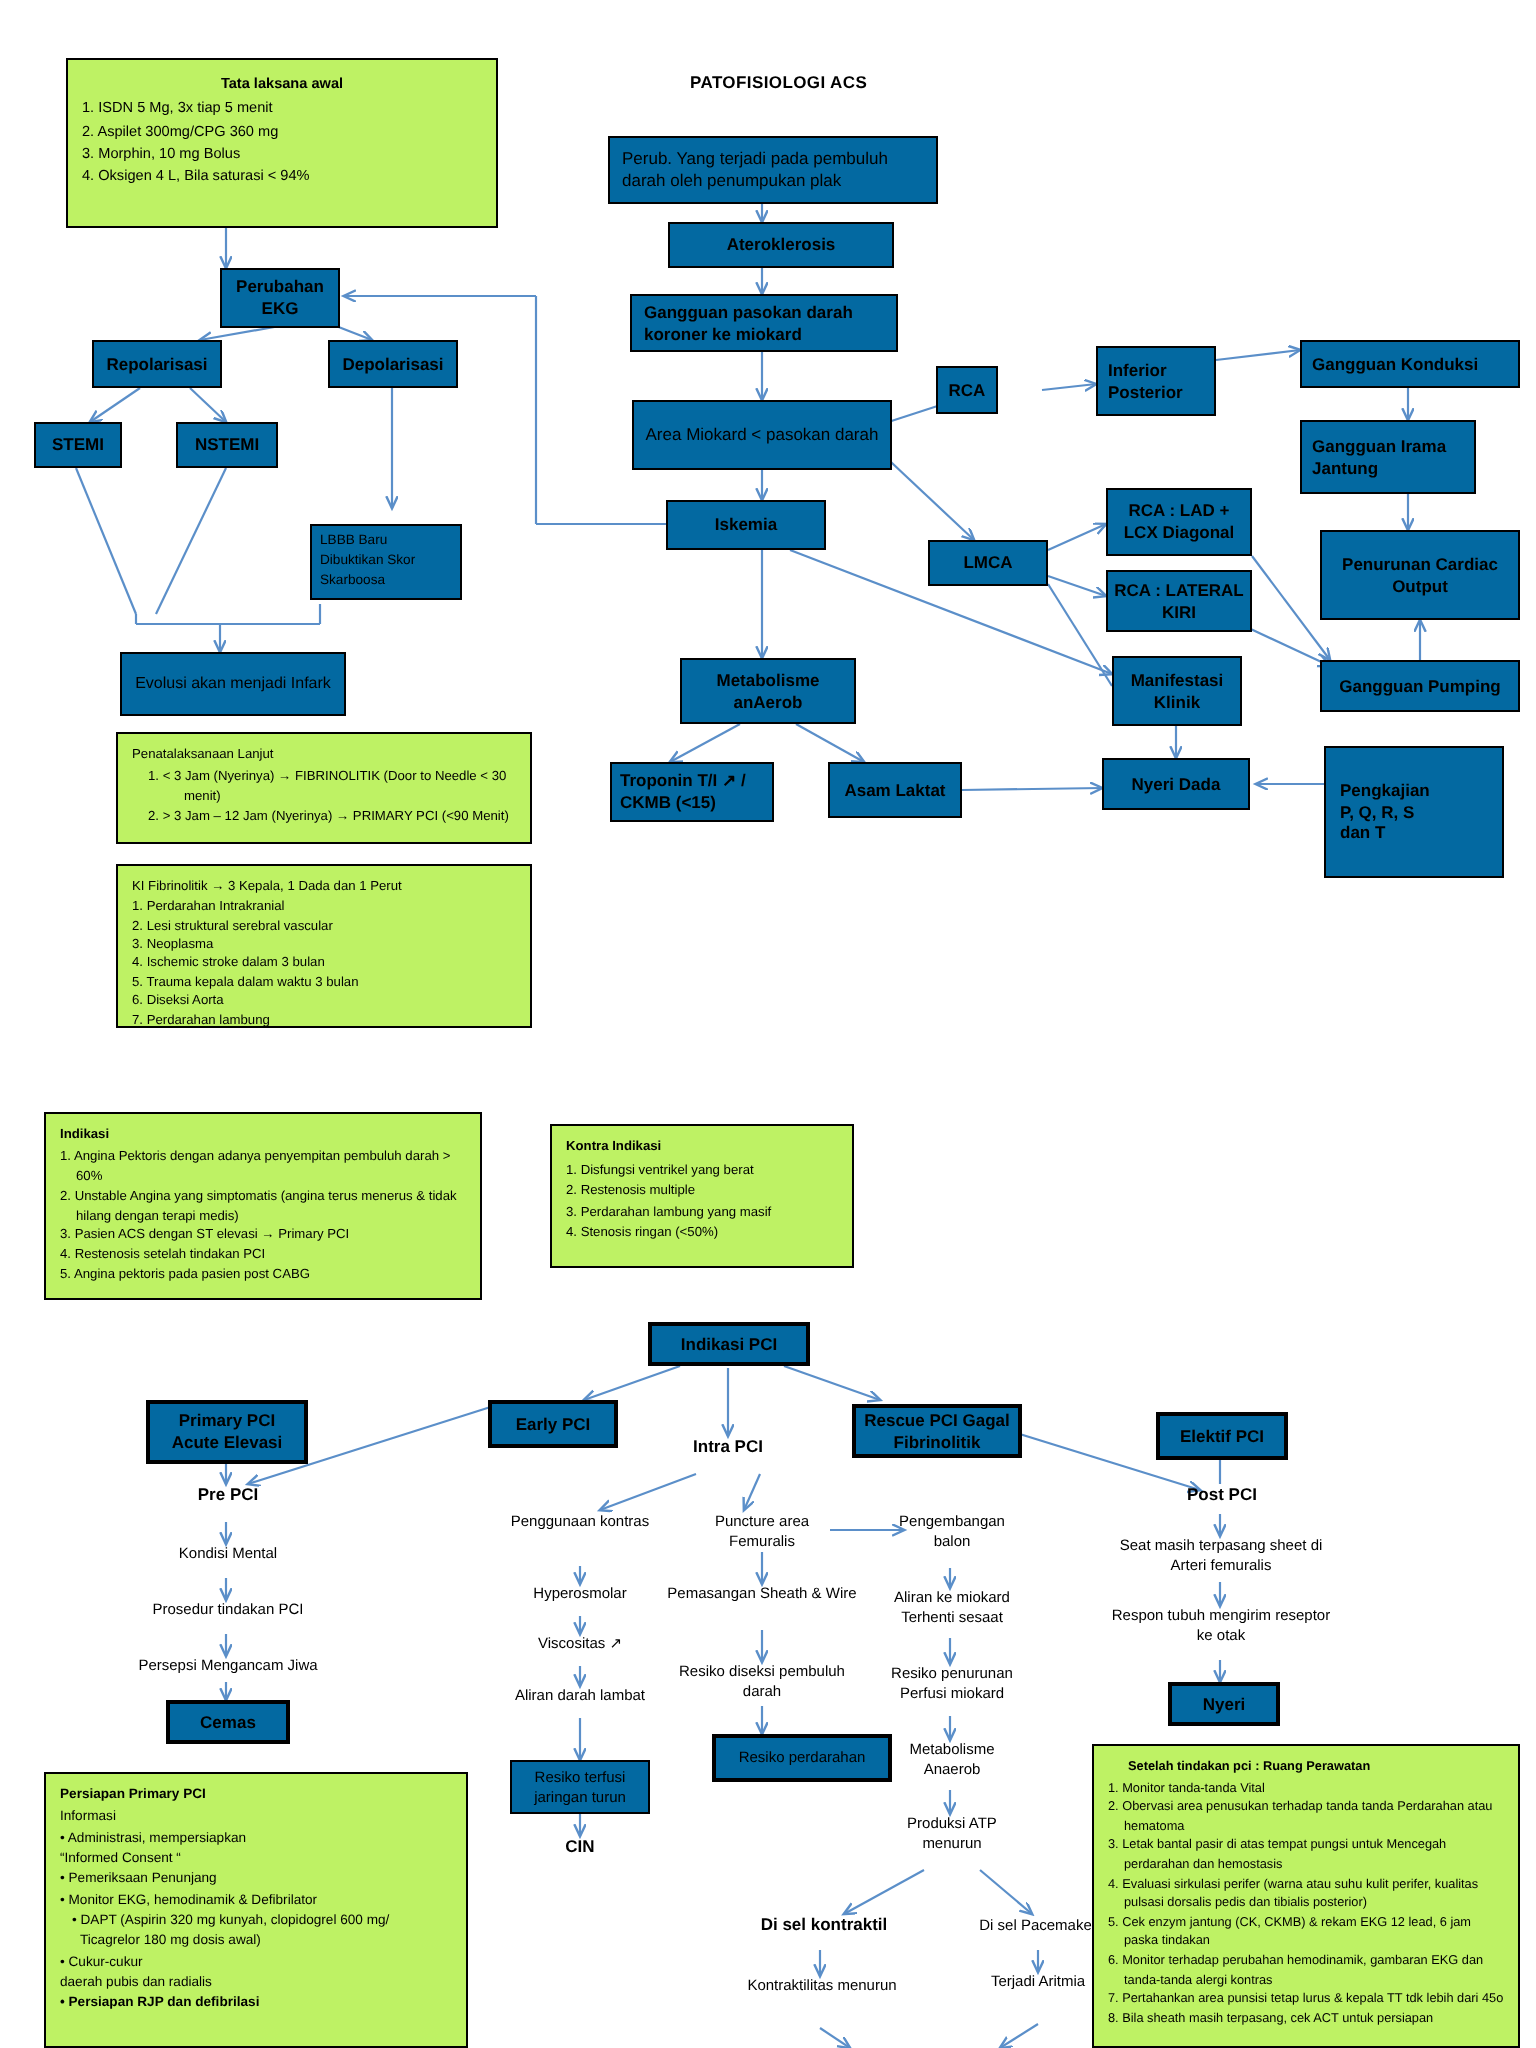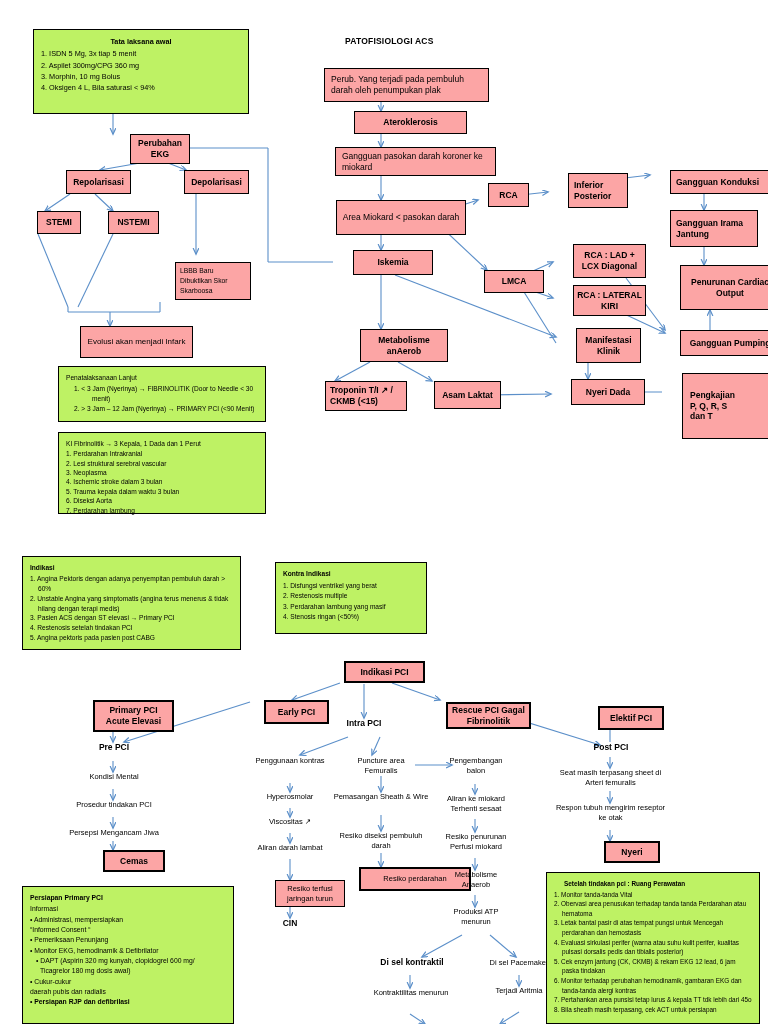--- a/index.html
+++ b/index.html
@@ -4,23 +4,23 @@
 <style>
   html,body{margin:0;padding:0;}
   body{
     width:768px;height:1024px;position:relative;background:#ffffff;
     font-family:"Liberation Sans", sans-serif;
     color:#000;overflow:hidden;
   }
   #canvas{position:absolute;inset:0;width:768px;height:1024px;}
   svg.links{position:absolute;left:0;top:0;width:768px;height:1024px;pointer-events:none;}
   .node{
-    position:absolute;box-sizing:border-box;border:1.2px solid #000;background:#fca5a5;
+    position:absolute;box-sizing:border-box;border:1.2px solid #000;background:#0369a1;
     display:flex;align-items:center;justify-content:center;text-align:center;
-    font-size:8.5px;line-height:1.25;padding:2px 3px;font-weight:bold;z-index:2;margin-left:20px;
+    font-size:8.5px;line-height:1.25;padding:2px 3px;font-weight:bold;z-index:2;
   }
   .node.thin{font-weight:normal;}
   .node.heavy{border-width:2px;}
   .plain{
     position:absolute;box-sizing:border-box;text-align:center;
     font-size:7.5px;line-height:1.3;z-index:2;background:transparent;
   }
   .plain.bold{font-weight:bold;font-size:8.5px;}
   .listbox{
     position:absolute;box-sizing:border-box;border:1.1px solid #000;background:#bef264;
@@ -192,28 +192,28 @@
     <span class="li">2. Lesi struktural serebral vascular</span>
     <span class="li">3. Neoplasma</span>
     <span class="li">4. Ischemic stroke dalam 3 bulan</span>
     <span class="li">5. Trauma kepala dalam waktu 3 bulan</span>
     <span class="li">6. Diseksi Aorta</span>
     <span class="li">7. Perdarahan lambung</span>
   </div>
 
   <div class="node thin" style="left:304px;top:68px;width:165px;height:34px;text-align:left;justify-content:flex-start;padding-left:6px;">Perub. Yang terjadi pada pembuluh darah oleh penumpukan plak</div>
   <div class="node" style="left:334px;top:111px;width:113px;height:23px;">Ateroklerosis</div>
-  <div class="node thin" style="left:315px;top:147px;width:161px;height:29px;text-align:left;justify-content:flex-start;padding-left:6px;">Gangguan pasokan darah koroner ke miokard</div>
+  <div class="node thin" style="left:315px;top:147px;width:134px;height:29px;text-align:left;justify-content:flex-start;padding-left:6px;font-weight:bold;">Gangguan pasokan darah koroner ke miokard</div>
   <div class="node thin" style="left:316px;top:200px;width:130px;height:35px;">Area Miokard &lt; pasokan darah</div>
   <div class="node" style="left:333px;top:250px;width:80px;height:25px;">Iskemia</div>
   <div class="node" style="left:340px;top:329px;width:88px;height:33px;">Metabolisme anAerob</div>
   <div class="node" style="left:305px;top:381px;width:82px;height:30px;text-align:left;justify-content:flex-start;padding-left:4px;">Troponin T/I ↗ / CKMB (&lt;15)</div>
   <div class="node" style="left:414px;top:381px;width:67px;height:28px;">Asam Laktat</div>
 
-  <div class="node" style="left:468px;top:183px;width:41px;height:24px;text-align:center;">RCA</div>
+  <div class="node" style="left:468px;top:183px;width:31px;height:24px;text-align:center;">RCA</div>
   <div class="node" style="left:548px;top:173px;width:60px;height:35px;text-align:left;justify-content:flex-start;padding-left:5px;">Inferior Posterior</div>
   <div class="node" style="left:464px;top:270px;width:60px;height:23px;">LMCA</div>
   <div class="node" style="left:553px;top:244px;width:73px;height:34px;">RCA : LAD + LCX Diagonal</div>
   <div class="node" style="left:553px;top:285px;width:73px;height:31px;">RCA : LATERAL KIRI</div>
   <div class="node" style="left:556px;top:328px;width:65px;height:35px;">Manifestasi Klinik</div>
   <div class="node" style="left:551px;top:379px;width:74px;height:26px;">Nyeri Dada</div>
 
   <div class="node" style="left:650px;top:170px;width:110px;height:24px;text-align:left;justify-content:flex-start;padding-left:5px;">Gangguan Konduksi</div>
   <div class="node" style="left:650px;top:210px;width:88px;height:37px;text-align:left;justify-content:flex-start;padding-left:5px;">Gangguan Irama Jantung</div>
   <div class="node" style="left:660px;top:265px;width:100px;height:45px;">Penurunan Cardiac Output</div>
@@ -260,21 +260,21 @@
   <div class="plain" style="left:253px;top:756px;width:74px;">Penggunaan kontras</div>
   <div class="plain" style="left:253px;top:792px;width:74px;">Hyperosmolar</div>
   <div class="plain" style="left:253px;top:817px;width:74px;">Viscositas ↗</div>
   <div class="plain" style="left:244px;top:843px;width:92px;">Aliran darah lambat</div>
   <div class="node thin" style="left:255px;top:880px;width:70px;height:27px;font-size:7.5px;">Resiko terfusi jaringan turun</div>
   <div class="plain bold" style="left:262px;top:918px;width:56px;">CIN</div>
 
   <div class="plain" style="left:340px;top:756px;width:82px;">Puncture area Femuralis</div>
   <div class="plain" style="left:333px;top:792px;width:96px;">Pemasangan Sheath &amp; Wire</div>
   <div class="plain" style="left:333px;top:831px;width:96px;">Resiko diseksi pembuluh darah</div>
-  <div class="node heavy thin" style="left:339px;top:867px;width:112px;height:24px;font-size:7.5px;">Resiko perdarahan</div>
+  <div class="node heavy thin" style="left:356px;top:867px;width:90px;height:24px;font-size:7.5px;">Resiko perdarahan</div>
 
   <div class="plain" style="left:440px;top:756px;width:72px;">Pengembangan balon</div>
   <div class="plain" style="left:433px;top:794px;width:86px;">Aliran ke miokard Terhenti sesaat</div>
   <div class="plain" style="left:433px;top:832px;width:86px;">Resiko penurunan Perfusi miokard</div>
   <div class="plain" style="left:440px;top:870px;width:72px;">Metabolisme Anaerob</div>
   <div class="plain" style="left:440px;top:907px;width:72px;">Produksi ATP menurun</div>
 
   <div class="plain bold" style="left:372px;top:957px;width:80px;">Di sel kontraktil</div>
   <div class="plain" style="left:478px;top:958px;width:82px;">Di sel Pacemaker</div>
   <div class="plain" style="left:372px;top:988px;width:78px;">Kontraktilitas menurun</div>

